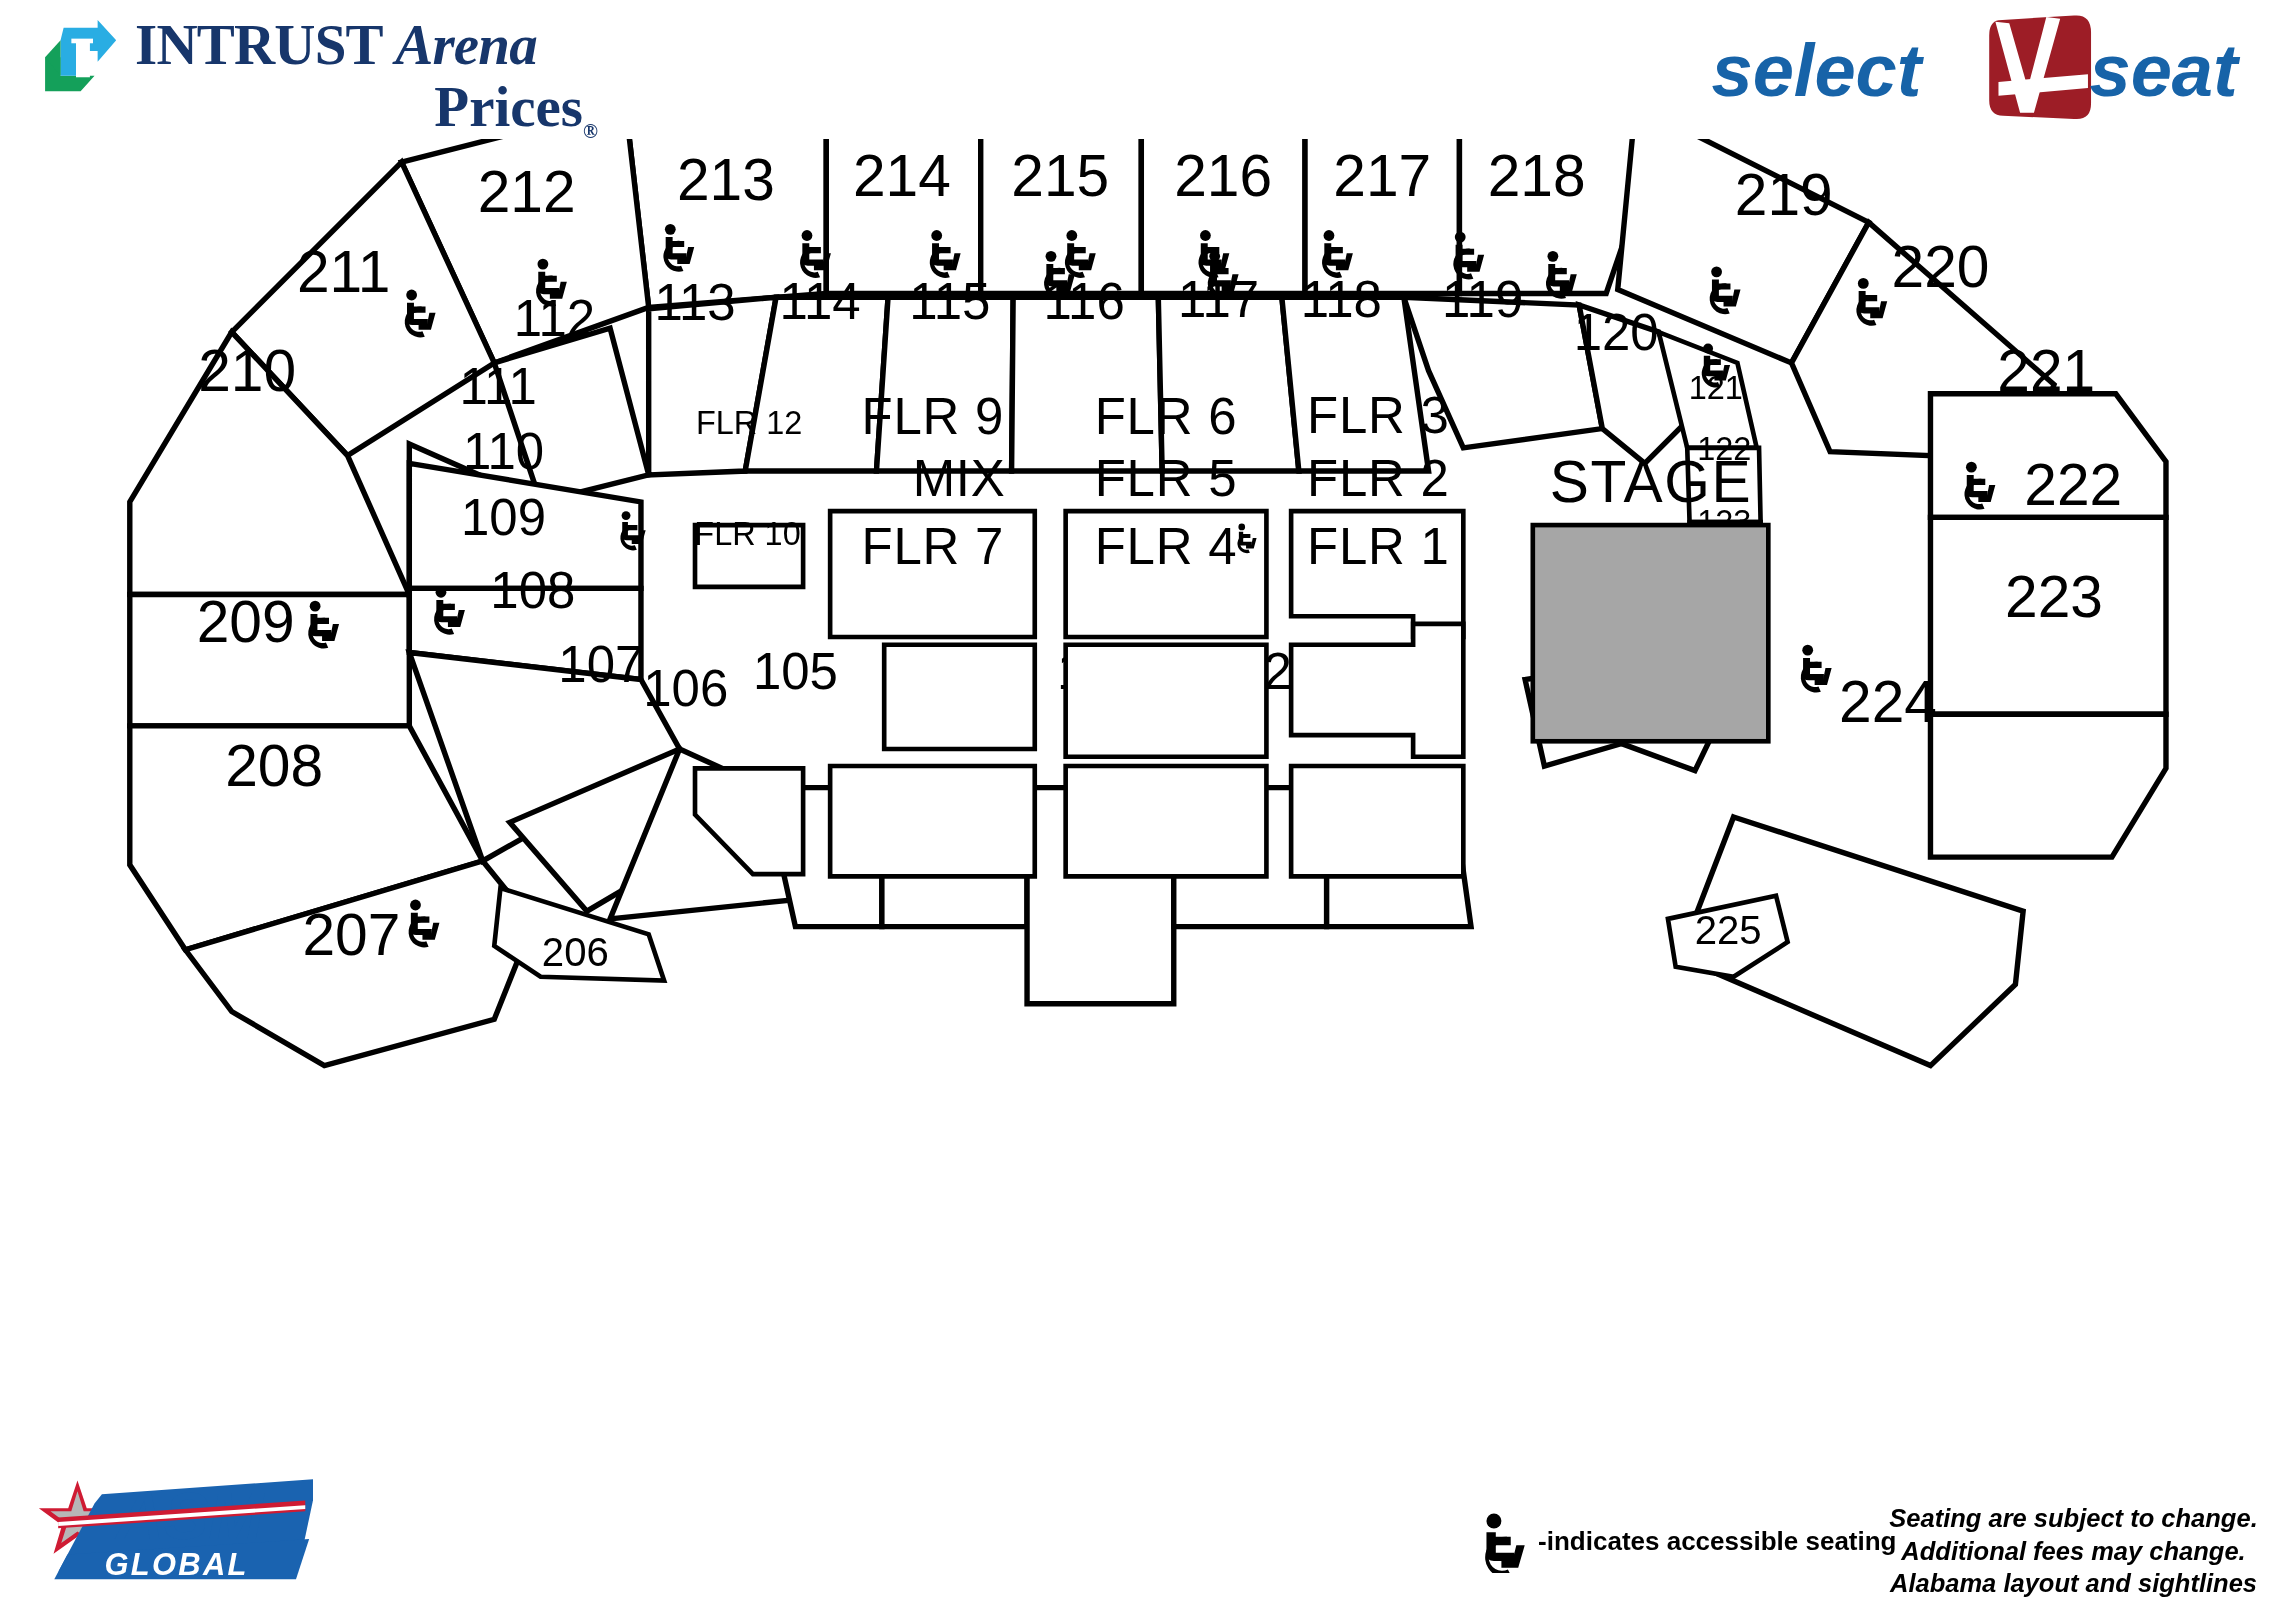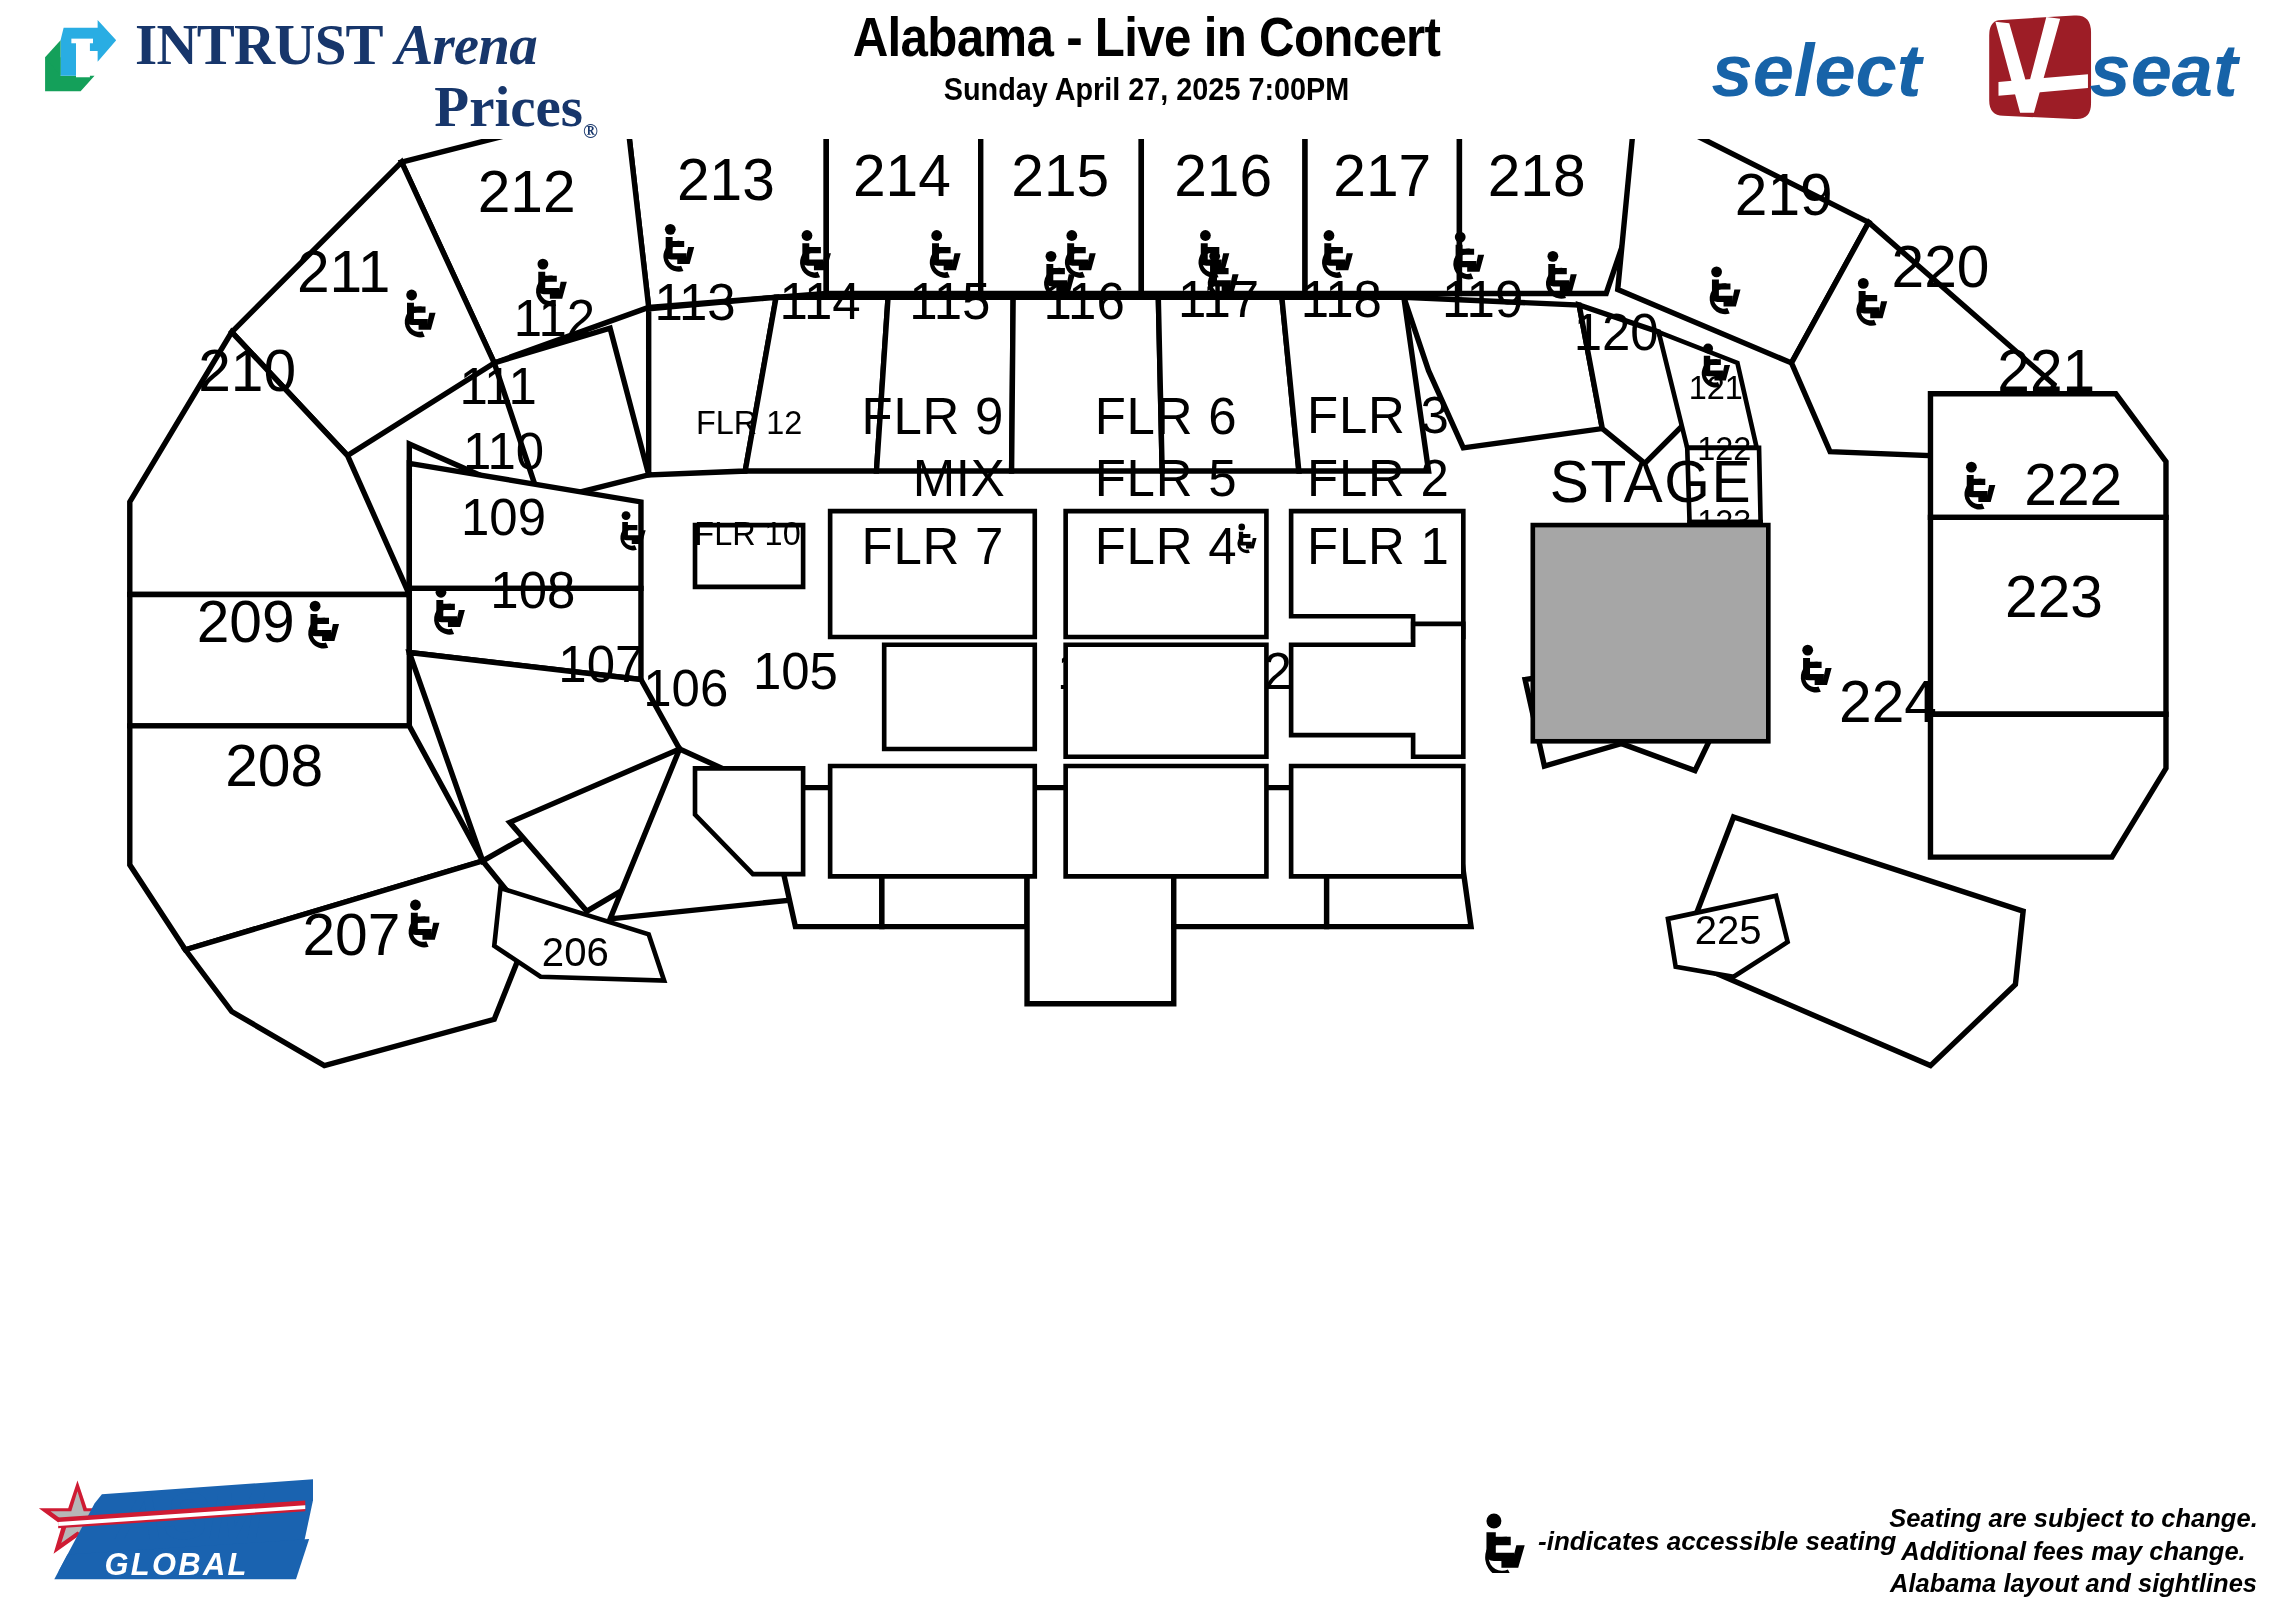--- a/index.html
+++ b/index.html
@@ -42,21 +42,21 @@
   .lbl-sm{font-size:42px;}
   .lbl-flr{font-size:66px;letter-spacing:1px;}
   .lbl-flr-sm{font-size:42px;}
   .lbl-stage{font-size:76px;letter-spacing:2px;}
 
   
   #asm-logo{position:absolute;left:35px;top:1471px;width:278px;height:120px;}
 
   #legend{position:absolute;left:1479px;top:1510px;display:flex;align-items:center;gap:3.1px;}
   #legend-icon{width:56px;height:63px;}
-  #legend-text{font-family:"Liberation Sans",sans-serif;font-style:italic;font-weight:bold;
+  #legend-text{font-family:"Liberation Sans",sans-serif;font-weight:bold;
                font-size:26px;white-space:nowrap;}
 
   #disclaimer{position:absolute;left:1869px;top:1502px;width:409px;text-align:center;
               font-family:"Liberation Sans",sans-serif;font-style:italic;font-weight:bold;
               font-size:25.5px;line-height:1.28;}
 </style>
 </head>
 <body>
 
 <div id="header">
@@ -66,24 +66,20 @@
       <polygon points="4,52 4,96 50,96 68,76 24,76 24,52" fill="#14a05a"></polygon>
       <polygon points="28,14 72,14 72,4 96,30 72,58 72,44 44,44 44,76 24,76 24,30" fill="#29ade3"></polygon>
       <polygon points="4,52 24,30 24,76" fill="#14a05a"></polygon>
       <polygon points="44,30 62,30 62,78 44,78" fill="#ffffff"></polygon>
       <polygon points="38,28 66,28 66,34 38,34" fill="#ffffff"></polygon>
     </svg>
     <div id="intrust-word"><span>INTRUST </span><span id="intrust-bank">Arena</span></div>
     <div id="intrust-arena-row"><span>Prices</span><span id="intrust-reg">®</span></div>
   </div>
 
-  <div id="title-block">
-    <div id="event-title">Alabama - Live in Concert</div>
-    <div id="event-date">Sunday April 27, 2025 7:00PM</div>
-  </div>
 
   <svg id="s4s-logo" viewBox="0 0 735 140">
     <text x="0" y="106" font-family="Liberation Sans, sans-serif" font-weight="bold" font-style="italic" font-size="96" fill="#1763a8">select</text>
     <g>
       <path d="M372 8 L470 2 Q492 0 492 24 L492 116 Q492 138 470 136 L378 132 Q360 131 360 112 L360 28 Q360 10 372 8 Z" fill="#9d1d26"></path>
       <path d="M368 10 L400 128 L418 128 L452 6 L434 4 L410 96 L386 12 Z" fill="#ffffff"></path>
       <path d="M372 88 L488 78 L488 96 L372 106 Z" fill="#ffffff"></path>
     </g>
     <text x="490" y="106" font-family="Liberation Sans, sans-serif" font-weight="bold" font-style="italic" font-size="96" fill="#1763a8">seat</text>
   </svg>

